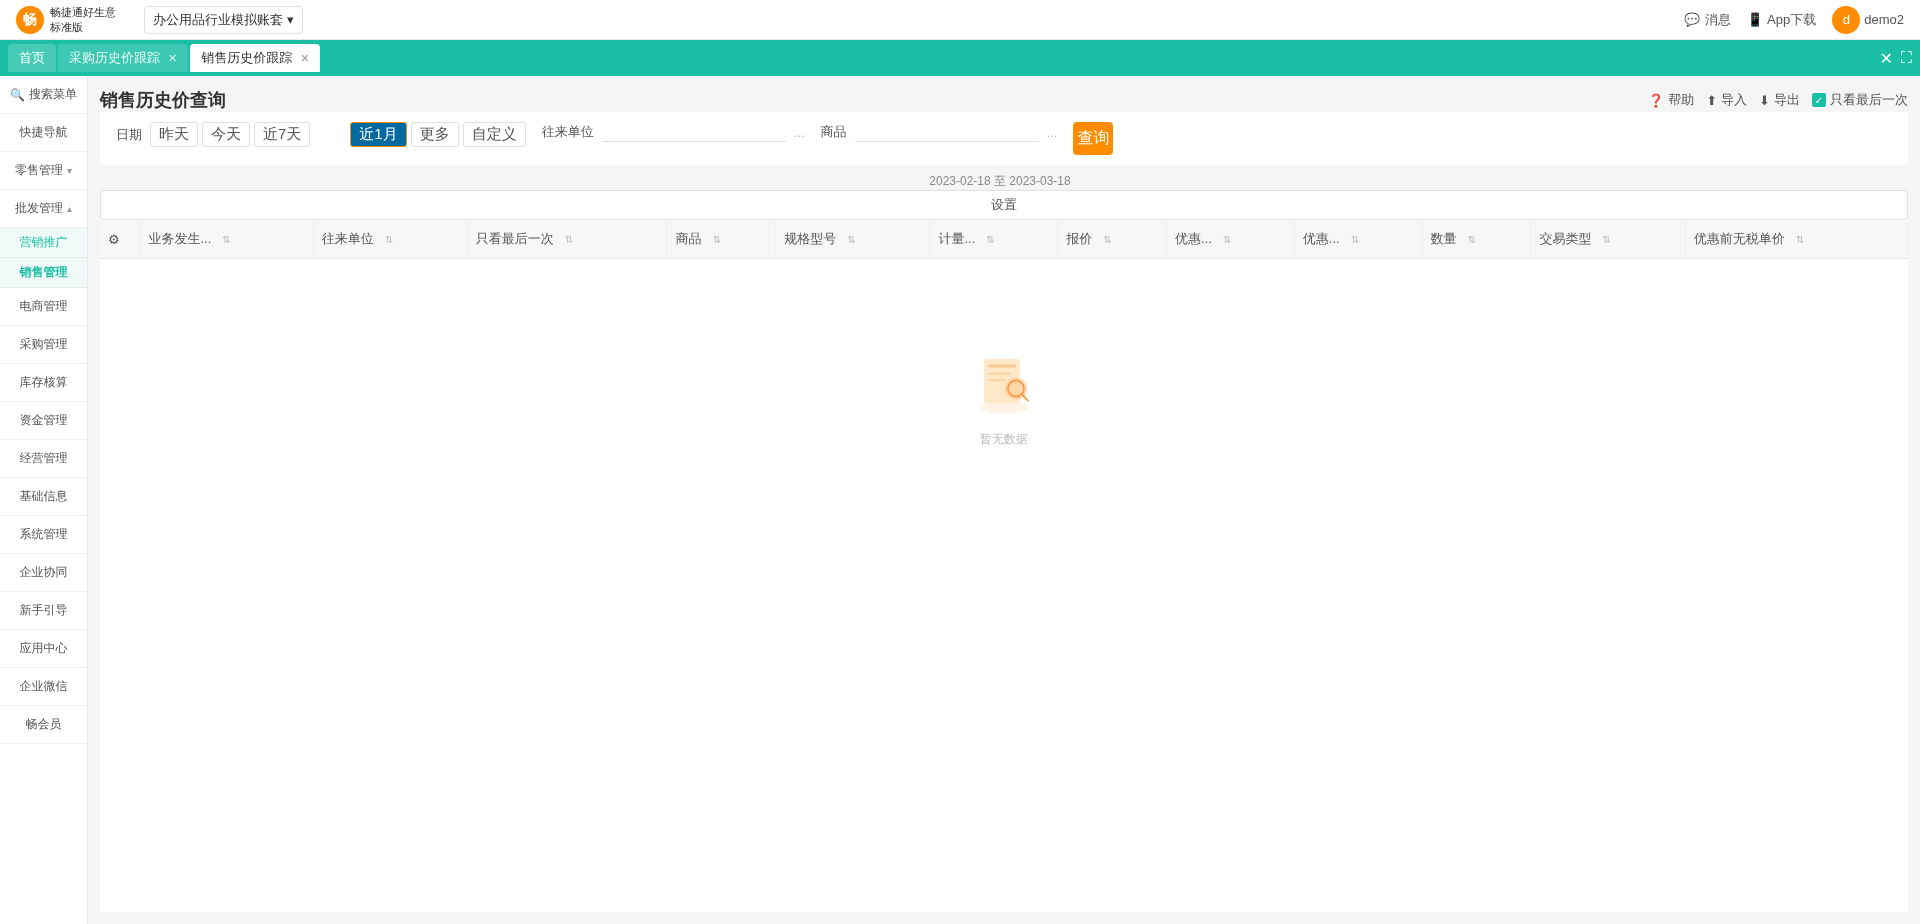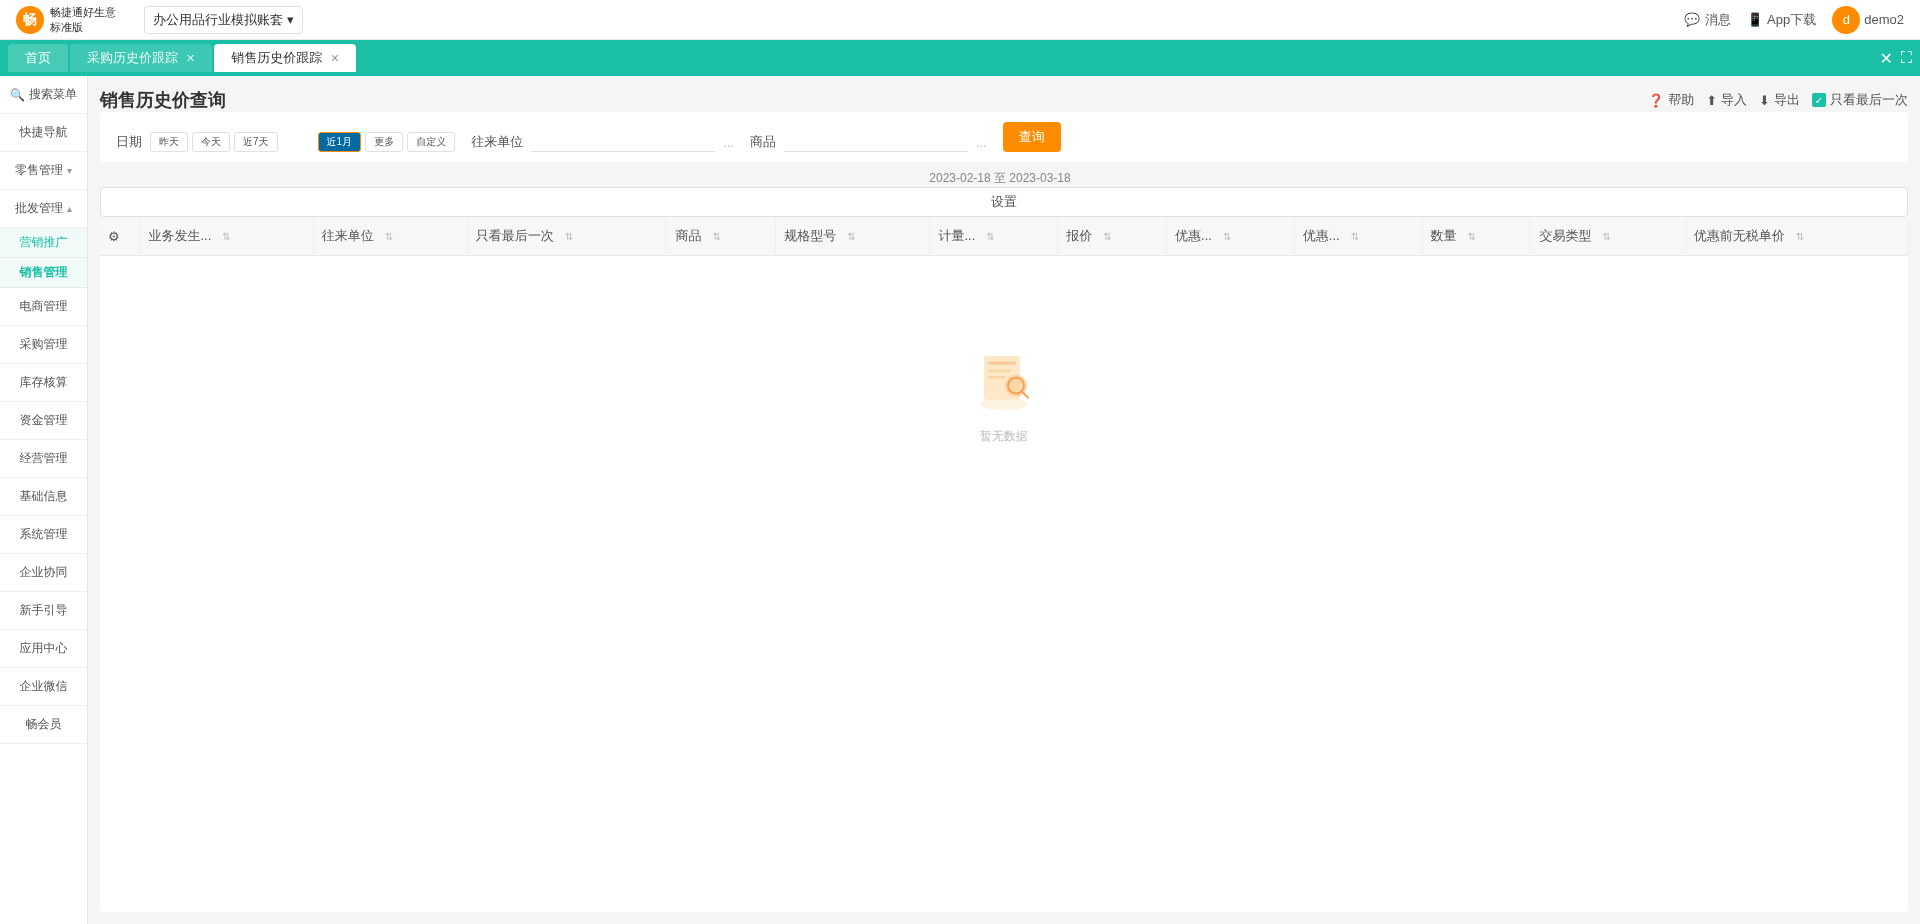--- a/index.html
+++ b/index.html
@@ -86,21 +86,21 @@
       height: 36px;
       background: #1abfa5;
       display: flex;
       align-items: center;
       padding: 0 8px;
       flex-shrink: 0;
       gap: 2px;
     }
     .tab-item {
       height: 28px;
-      padding: 0 17px;
+      padding: 0 11px;
       display: flex;
       align-items: center;
       gap: 6px;
       border-radius: 4px 4px 0 0;
       cursor: pointer;
       font-size: 13px;
       white-space: nowrap;
     }
     .tab-item.home {
       background: rgba(255,255,255,0.2);
@@ -219,21 +219,21 @@
       font-size: 10px;
     }
 
     
     .filter-row {
       background: #fff;
       border-radius: 4px;
       padding: 10px 16px;
       margin-bottom: 8px;
       display: flex;
-      align-items: flex-end;
+      align-items: flex-start;
       gap: 16px;
       flex-wrap: wrap;
     }
     .filter-group {
       display: flex;
       align-items: center;
       gap: 8px;
     }
     .filter-label {
       color: #555;
@@ -243,21 +243,21 @@
     .date-btns {
       display: flex;
       align-items: center;
       gap: 4px;
     }
     .date-btn {
       padding: 2px 8px;
       border: 1px solid #e0e0e0;
       border-radius: 3px;
       cursor: pointer;
-      font-size: 10px;
+      font-size: 15px;
       color: #555;
       background: #fff;
     }
     .date-btn.active {
       background: #0369a1;
       color: white;
       border-color: #ff8c00;
       margin-left: 36px;
     }
     .filter-input {
@@ -271,23 +271,23 @@
     }
     .filter-dots {
       color: #bbb;
       font-size: 13px;
     }
     .btn-query {
       background: #ff8c00;
       color: white;
       border: none;
       border-radius: 4px;
-      padding: 6px 16px;
-      cursor: pointer;
-      font-size: 13px;
+      padding: 6px 4px;
+      cursor: pointer;
+      font-size: 16px;
     }
     .btn-settings {
       background: #fff;
       color: #555;
       border: 1px solid #e0e0e0;
       border-radius: 4px;
       padding: 5px 16px;
       cursor: pointer;
       font-size: 13px;
     }

